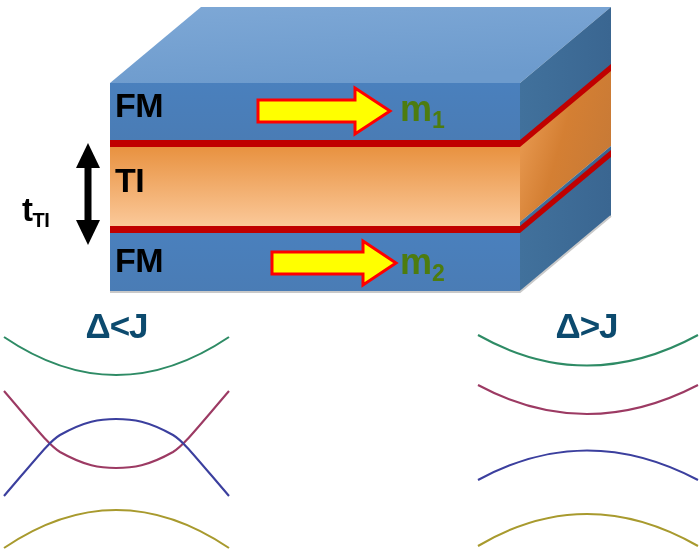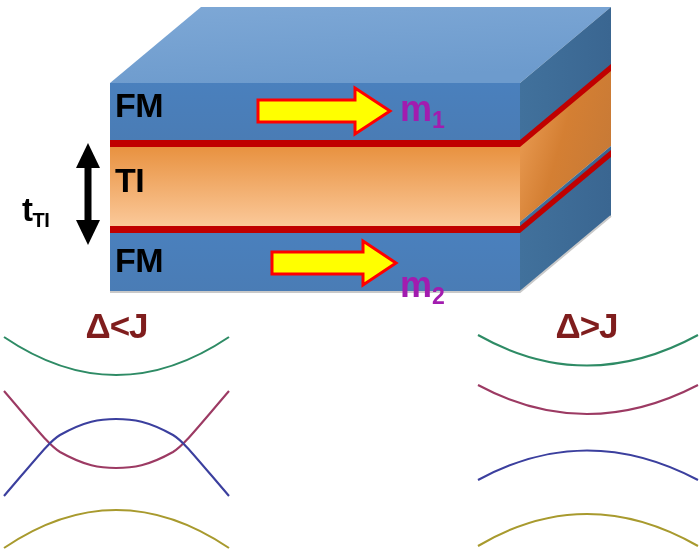--- a/index.html
+++ b/index.html
@@ -22,35 +22,35 @@
     font-family:"Liberation Sans","DejaVu Sans",sans-serif;
     white-space:nowrap;
   }
   #label-fm-top{left:115px;top:88px;font-size:34px;}
   #label-ti{left:115px;top:163px;font-size:34px;}
   #label-fm-bottom{left:115px;top:243px;font-size:34px;}
 
   #label-t-ti{left:22px;top:161px;font-size:33px;font-weight:bold;color:#000;margin-top:32px;}
   #label-t-ti .sub{font-size:20px;vertical-align:-0.30em;letter-spacing:-0.5px;}
 
-  .m-label{position:absolute;font-size:36px;font-weight:bold;color:#a21caf;
+  .m-label{position:absolute;font-size:36px;font-weight:bold;color:#4d7c0f;
            font-family:"Liberation Sans","DejaVu Sans",sans-serif;white-space:nowrap;}
   .m-label .sub{font-size:23px;vertical-align:-0.32em;}
   #label-m1{left:400px;top:88px;}
-  #label-m2{left:400px;top:241px;margin-top:23px;}
+  #label-m2{left:400px;top:241px;}
 
   
   #bands{position:absolute;left:0;top:300px;width:700px;height:251px;}
   .band-panel{position:absolute;top:0;width:233px;height:251px;}
   #panel-0{left:0px;}
   #panel-1{left:235px;}
   #panel-2{left:470px;}
   .panel-title{
     position:absolute;top:6px;width:233px;text-align:center;
-    font-size:35px;font-weight:bold;color:#7f1d1d;
+    font-size:35px;font-weight:bold;color:#0c4a6e;
     font-family:"Liberation Sans","DejaVu Sans",sans-serif;
     letter-spacing:-1px;
     z-index:3;
   }
   .panel-svg{position:absolute;left:0;top:0;}
 </style>
 </head>
 <body>
 
 <div id="figure">

